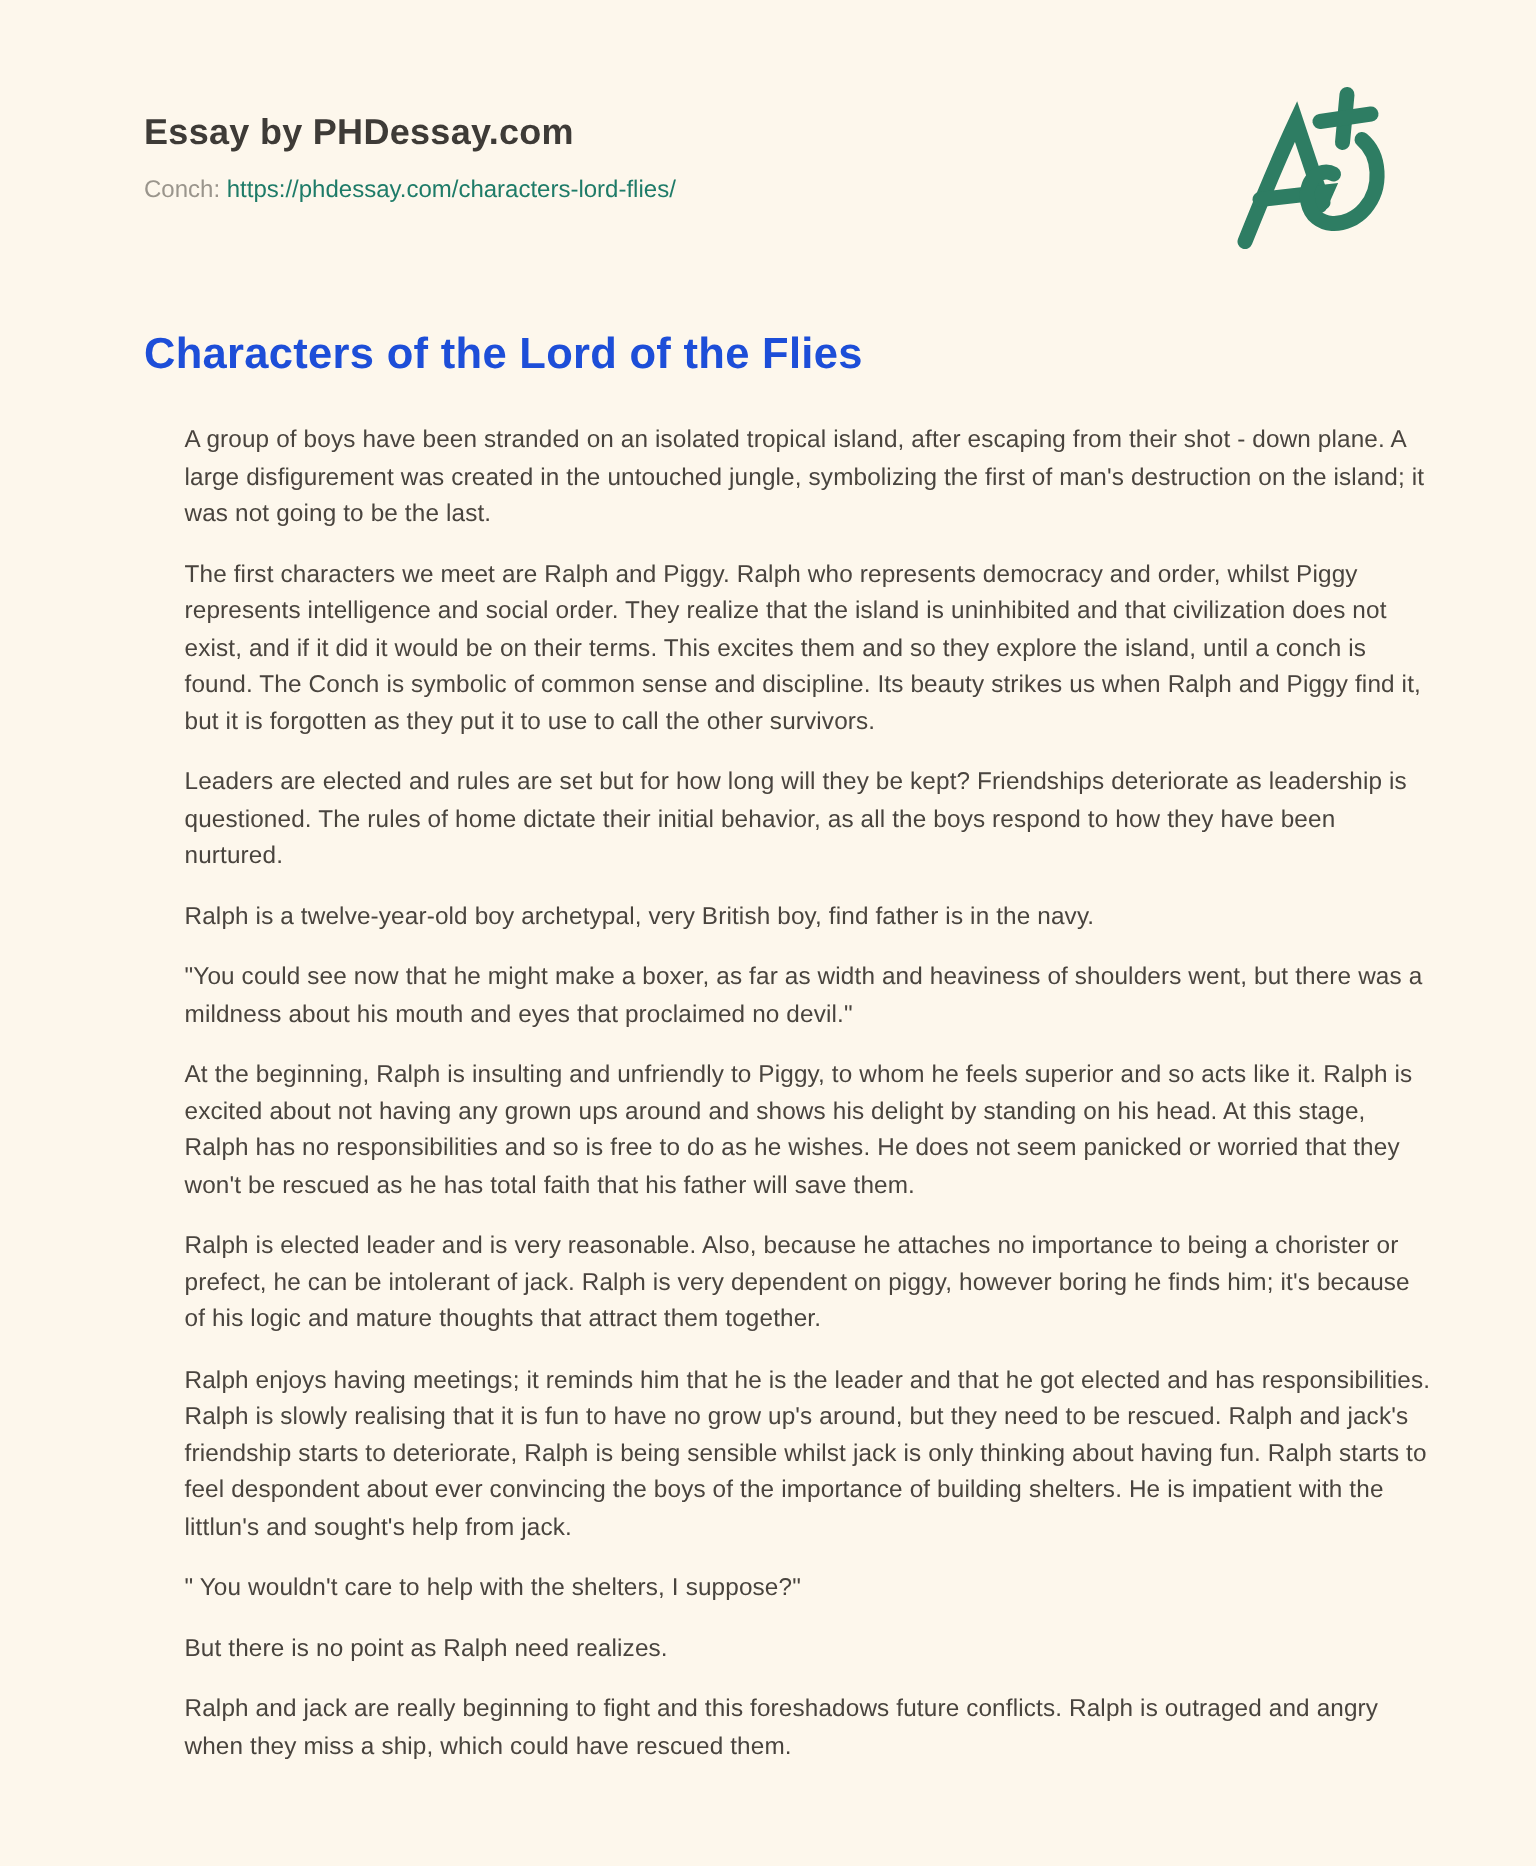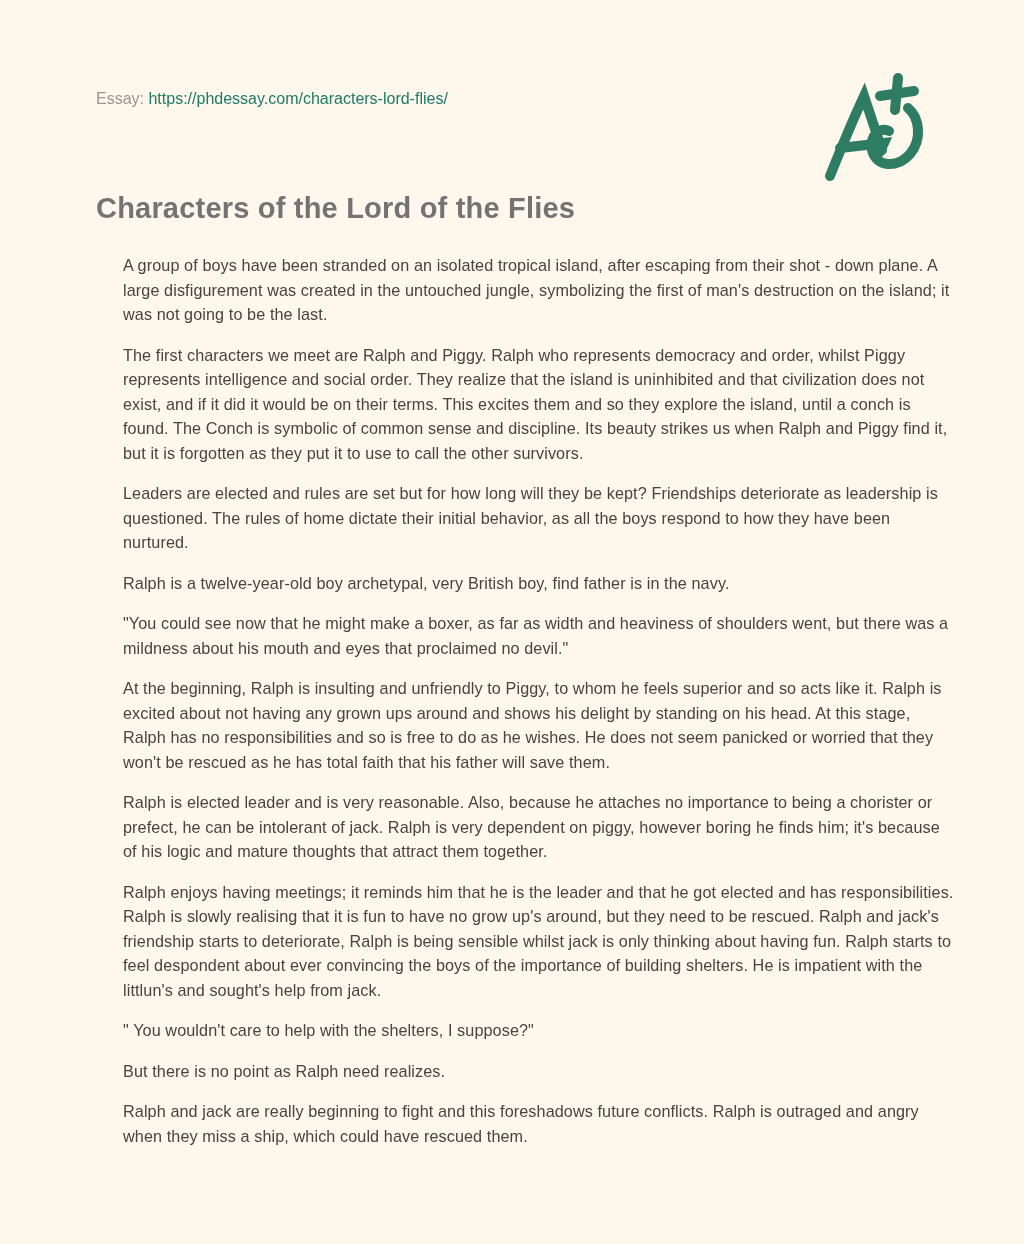--- a/index.html
+++ b/index.html
@@ -40,21 +40,21 @@
     position: absolute;
     top: -20px;
     right: -4px;
     width: 112px;
     height: 124px;
   }
   .page-title {
     margin-top: 84px;
     font-size: 29px;
     font-weight: 700;
-    color: #737373;
+    color: #1d4ed8;
     letter-spacing: 0.2px;
   }
   .essay-body {
     margin-top: 28px;
     width: 832px;
     margin-left: 27px;
   }
   .essay-body p {
     font-size: 16.2px;
     line-height: 24.5px;
@@ -62,22 +62,23 @@
     margin-bottom: 16px;
     letter-spacing: 0.1px;
   }
 </style>
 </head>
 <body>
 
 <div class="page">
 
   <div class="header-block">
+    <div class="essay-by">Essay by PHDessay.com</div>
     <div class="source-line">
-      <span>Essay:</span>
+      <span>Conch:</span>
       <a class="source-link">https://phdessay.com/characters-lord-flies/</a>
     </div>
 
     <div class="logo">
       <svg width="112" height="124" viewBox="0 0 112 124" fill="none" xmlns="http://www.w3.org/2000/svg">
         <g stroke="#2E7D63" stroke-width="10" stroke-linecap="round" fill="none">
 
           <path d="M 10 106 C 14 96 30 56 44 26 L 62 80"></path>
 
           <path d="M 20 78 L 64 73 L 60 82"></path>

